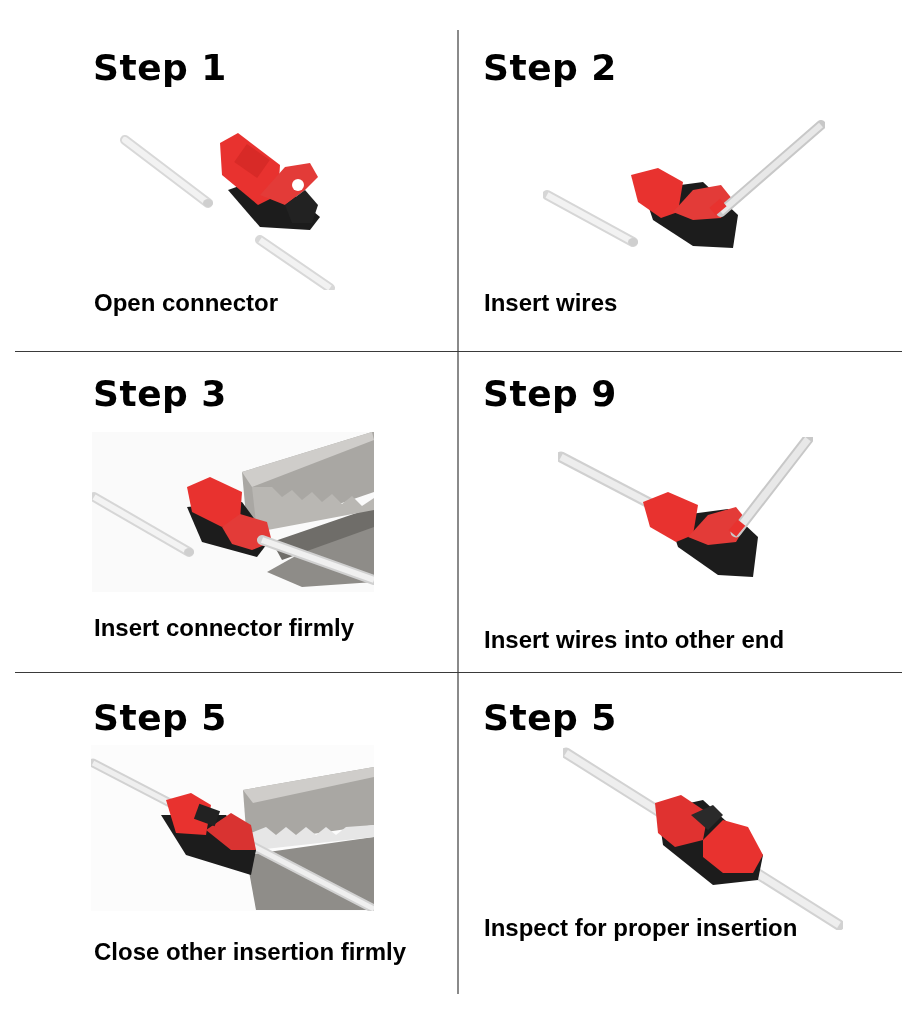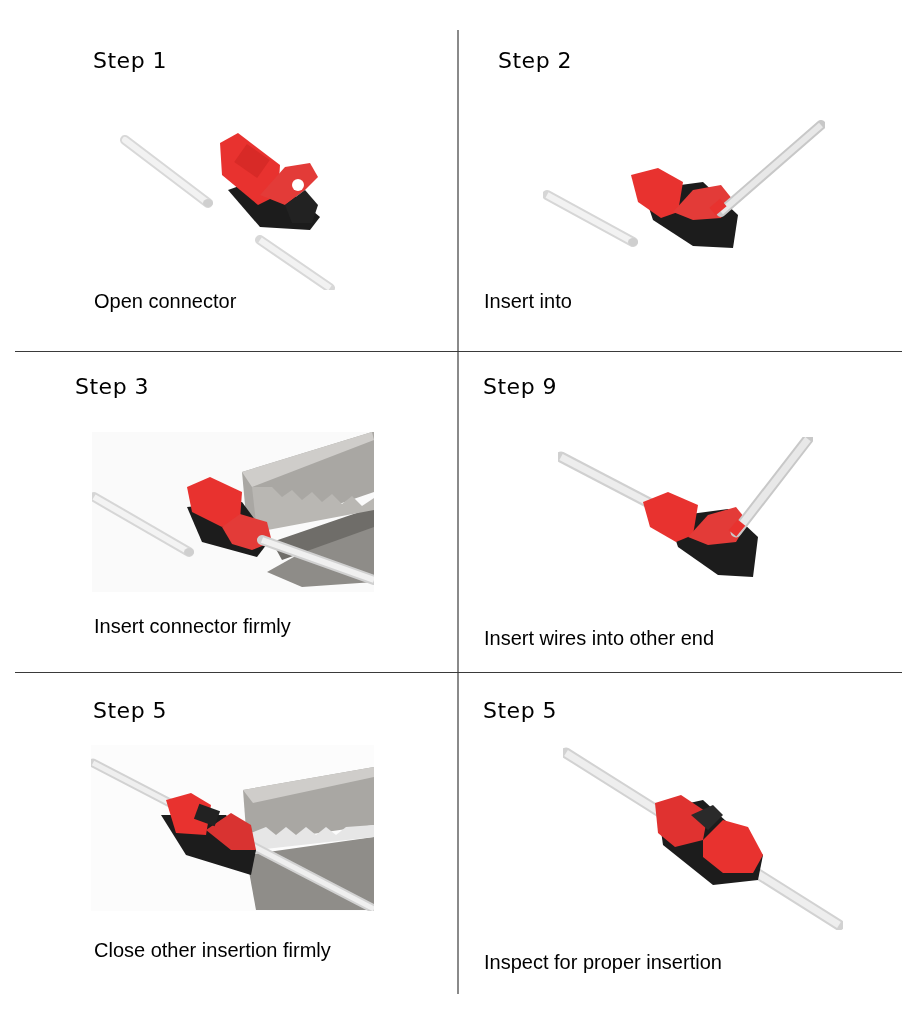--- a/index.html
+++ b/index.html
@@ -1,23 +1,23 @@
 <!DOCTYPE html>
 <html><head>
   <meta charset="utf-8">
   <style>
     html, body { margin: 0; padding: 0; background: #ffffff; }
     body { width: 918px; height: 1024px; position: relative; overflow: hidden;
            font-family: "Liberation Sans", sans-serif; color: #000; }
     .vline { position: absolute; left: 457px; top: 30px; width: 2px; height: 964px; background: #8a8a8a; }
     .hline { position: absolute; left: 15px; width: 887px; height: 1px; background: #3a3a3a; }
-    .step-title { position: absolute; font-family: "DejaVu Sans", sans-serif; font-weight: normal;
-                  font-size: 22px; letter-spacing: 0.5px; line-height: 1; }
-    .caption { position: absolute; font-family: "Liberation Sans", sans-serif; font-weight: normal;
-               font-size: 20px; line-height: 1; }
+    .step-title { position: absolute; font-family: "DejaVu Sans", sans-serif; font-weight: bold;
+                  font-size: 36px; letter-spacing: 0.5px; line-height: 1; }
+    .caption { position: absolute; font-family: "Liberation Sans", sans-serif; font-weight: bold;
+               font-size: 24px; line-height: 1; }
     .photo { position: absolute; }
     .photo svg { display: block; }
   </style>
 </head>
 <body>
 
 <div class="vline"></div>
 <div class="hline" style="top:351px;"></div>
 <div class="hline" style="top:672px;"></div>
 
@@ -35,39 +35,39 @@
       <rect x="118" y="45" width="28" height="22" fill="#d82a27" transform="rotate(35 132 56)"></rect>
       <path d="M140 90 L165 62 L190 58 L198 72 L185 85 L165 100 Z" fill="#e33b38"></path>
       <circle cx="178" cy="80" r="6" fill="#ffffff"></circle>
       <path d="M165 100 L185 85 L198 100 L192 118 L172 118 Z" fill="#222"></path>
     </svg>
   </div>
   <div class="caption" style="left:94px; top:291px;">Open connector</div>
 </div>
 
 <div>
-  <div class="step-title" style="left:498px; top:50px;">Step 2</div>
+  <div class="step-title" style="left:483px; top:50px;">Step 2</div>
   <div class="photo" style="left:543px; top:120px;">
     <svg width="282" height="140" viewBox="0 0 282 140">
       <line x1="4" y1="75" x2="90" y2="122" stroke="#d6d6d6" stroke-width="10" stroke-linecap="round"></line>
       <line x1="4" y1="75" x2="90" y2="122" stroke="#f2f2f2" stroke-width="6"></line>
       <ellipse cx="90" cy="122" rx="5" ry="4" fill="#cfcfcf"></ellipse>
       <path d="M100 70 L160 62 L195 95 L190 128 L150 126 L110 100 Z" fill="#1c1c1c"></path>
       <path d="M88 55 L115 48 L140 62 L135 92 L118 98 L95 82 Z" fill="#e8322f"></path>
       <path d="M130 92 L150 70 L178 65 L190 80 L178 98 L150 100 Z" fill="#e33b38"></path>
       <line x1="178" y1="92" x2="278" y2="5" stroke="#c8c8c8" stroke-width="10" stroke-linecap="round"></line>
       <line x1="178" y1="92" x2="278" y2="5" stroke="#e8e8e8" stroke-width="6"></line>
       <rect x="168" y="82" width="14" height="10" fill="#e8322f" transform="rotate(-40 175 87)"></rect>
     </svg>
   </div>
-  <div class="caption" style="left:484px; top:291px;">Insert into</div>
+  <div class="caption" style="left:484px; top:291px;">Insert wires</div>
 </div>
 
 <div>
-  <div class="step-title" style="left:75px; top:376px;">Step 3</div>
+  <div class="step-title" style="left:93px; top:376px;">Step 3</div>
   <div class="photo" style="left:92px; top:432px;">
     <svg width="282" height="160" viewBox="0 0 282 160">
       <rect x="0" y="0" width="282" height="160" fill="#fafafa"></rect>
       <path d="M150 40 L280 0 L282 0 L282 60 L180 95 L155 95 Z" fill="#a9a7a3"></path>
       <path d="M150 40 L280 0 L282 8 L160 55 Z" fill="#cfcdca"></path>
       <path d="M175 140 L282 80 L282 150 L210 155 Z" fill="#8e8c88"></path>
       <path d="M180 110 L282 75 L282 95 L190 128 Z" fill="#6f6d69"></path>
       <path d="M160 55 L180 55 L190 65 L200 58 L210 68 L220 60 L230 70 L240 62 L250 72 L260 64 L270 74 L282 66 L282 78 L165 100 Z" fill="#b9b7b3"></path>
       <line x1="2" y1="65" x2="97" y2="120" stroke="#d6d6d6" stroke-width="10" stroke-linecap="round"></line>
       <line x1="2" y1="65" x2="97" y2="120" stroke="#f3f3f3" stroke-width="6"></line>
@@ -124,14 +124,14 @@
   <div class="photo" style="left:563px; top:745px;">
     <svg width="280" height="185" viewBox="0 0 280 185">
       <line x1="3" y1="8" x2="276" y2="180" stroke="#d2d2d2" stroke-width="11" stroke-linecap="round"></line>
       <line x1="3" y1="8" x2="276" y2="180" stroke="#eeeeee" stroke-width="7"></line>
       <path d="M95 65 L140 55 L200 110 L195 135 L150 140 L100 100 Z" fill="#1c1c1c"></path>
       <path d="M92 58 L118 50 L145 68 L140 95 L112 102 L95 88 Z" fill="#e03230"></path>
       <path d="M128 70 L150 60 L160 70 L145 85 Z" fill="#2a2a2a"></path>
       <path d="M140 95 L160 75 L185 82 L200 110 L190 128 L160 128 L140 112 Z" fill="#e8322f"></path>
     </svg>
   </div>
-  <div class="caption" style="left:484px; top:952px;">Inspect for proper insertion</div>
+  <div class="caption" style="left:484px; top:916px;">Inspect for proper insertion</div>
 </div>
 
 </body></html>

